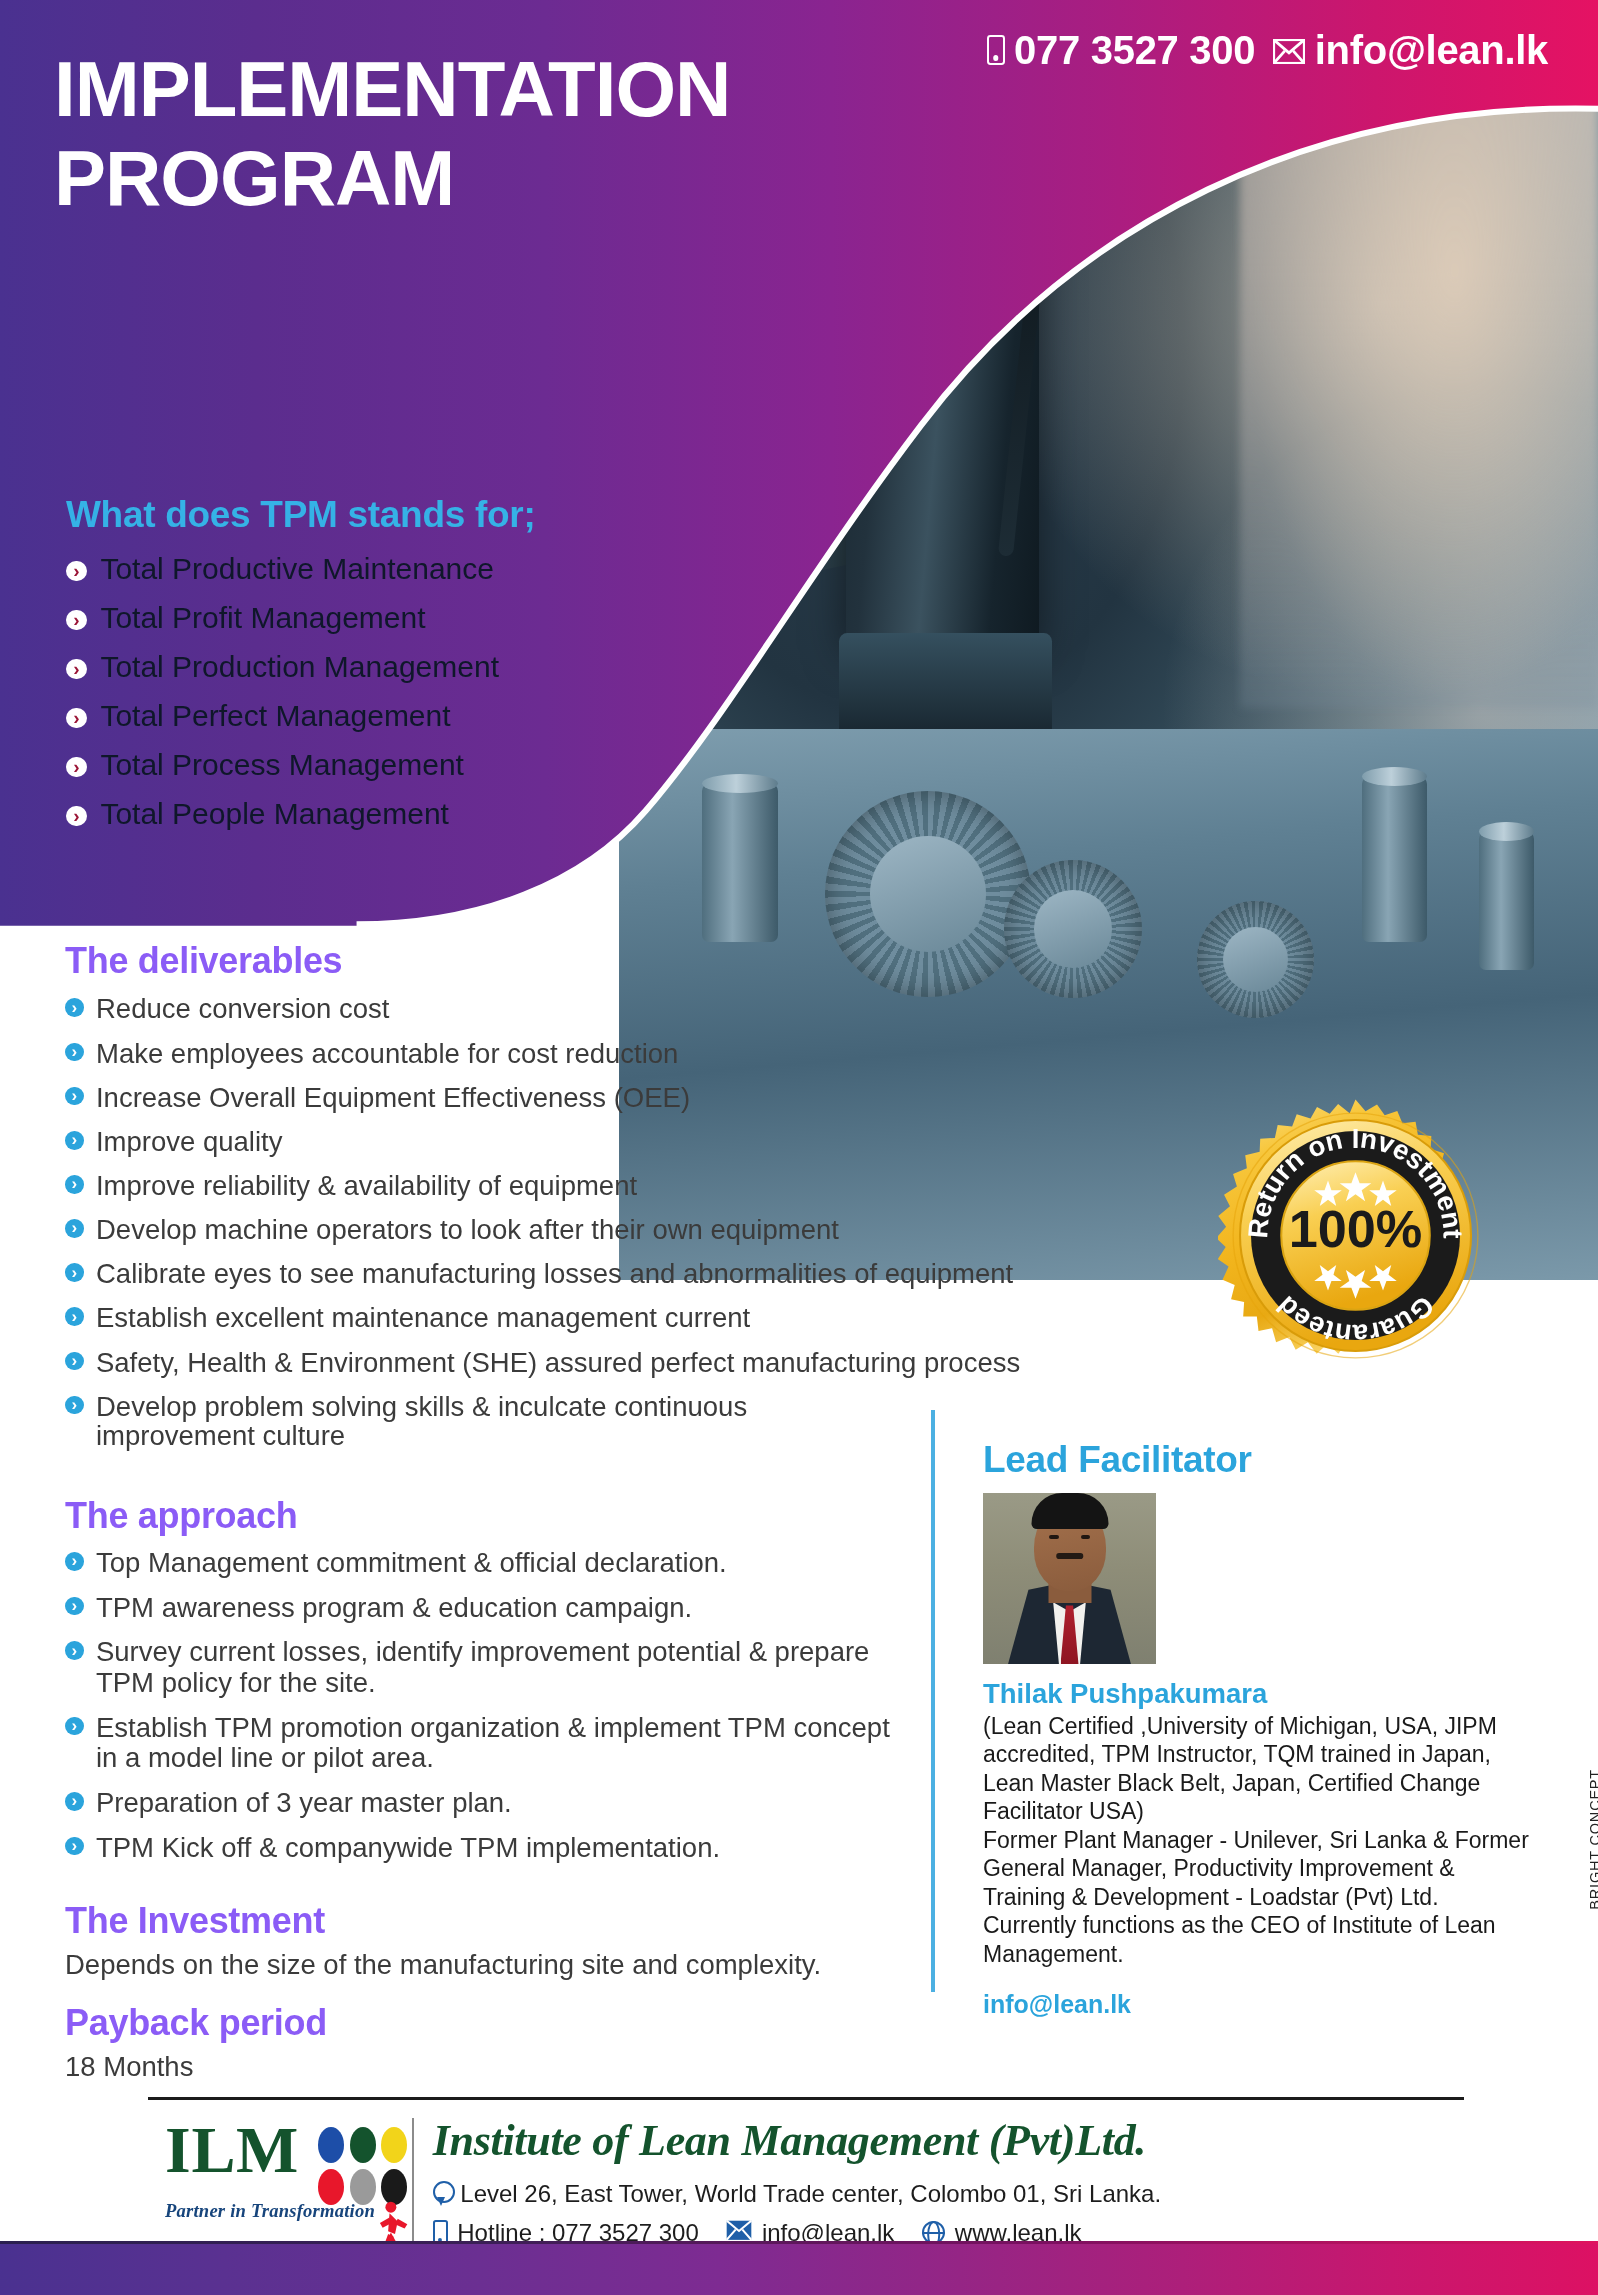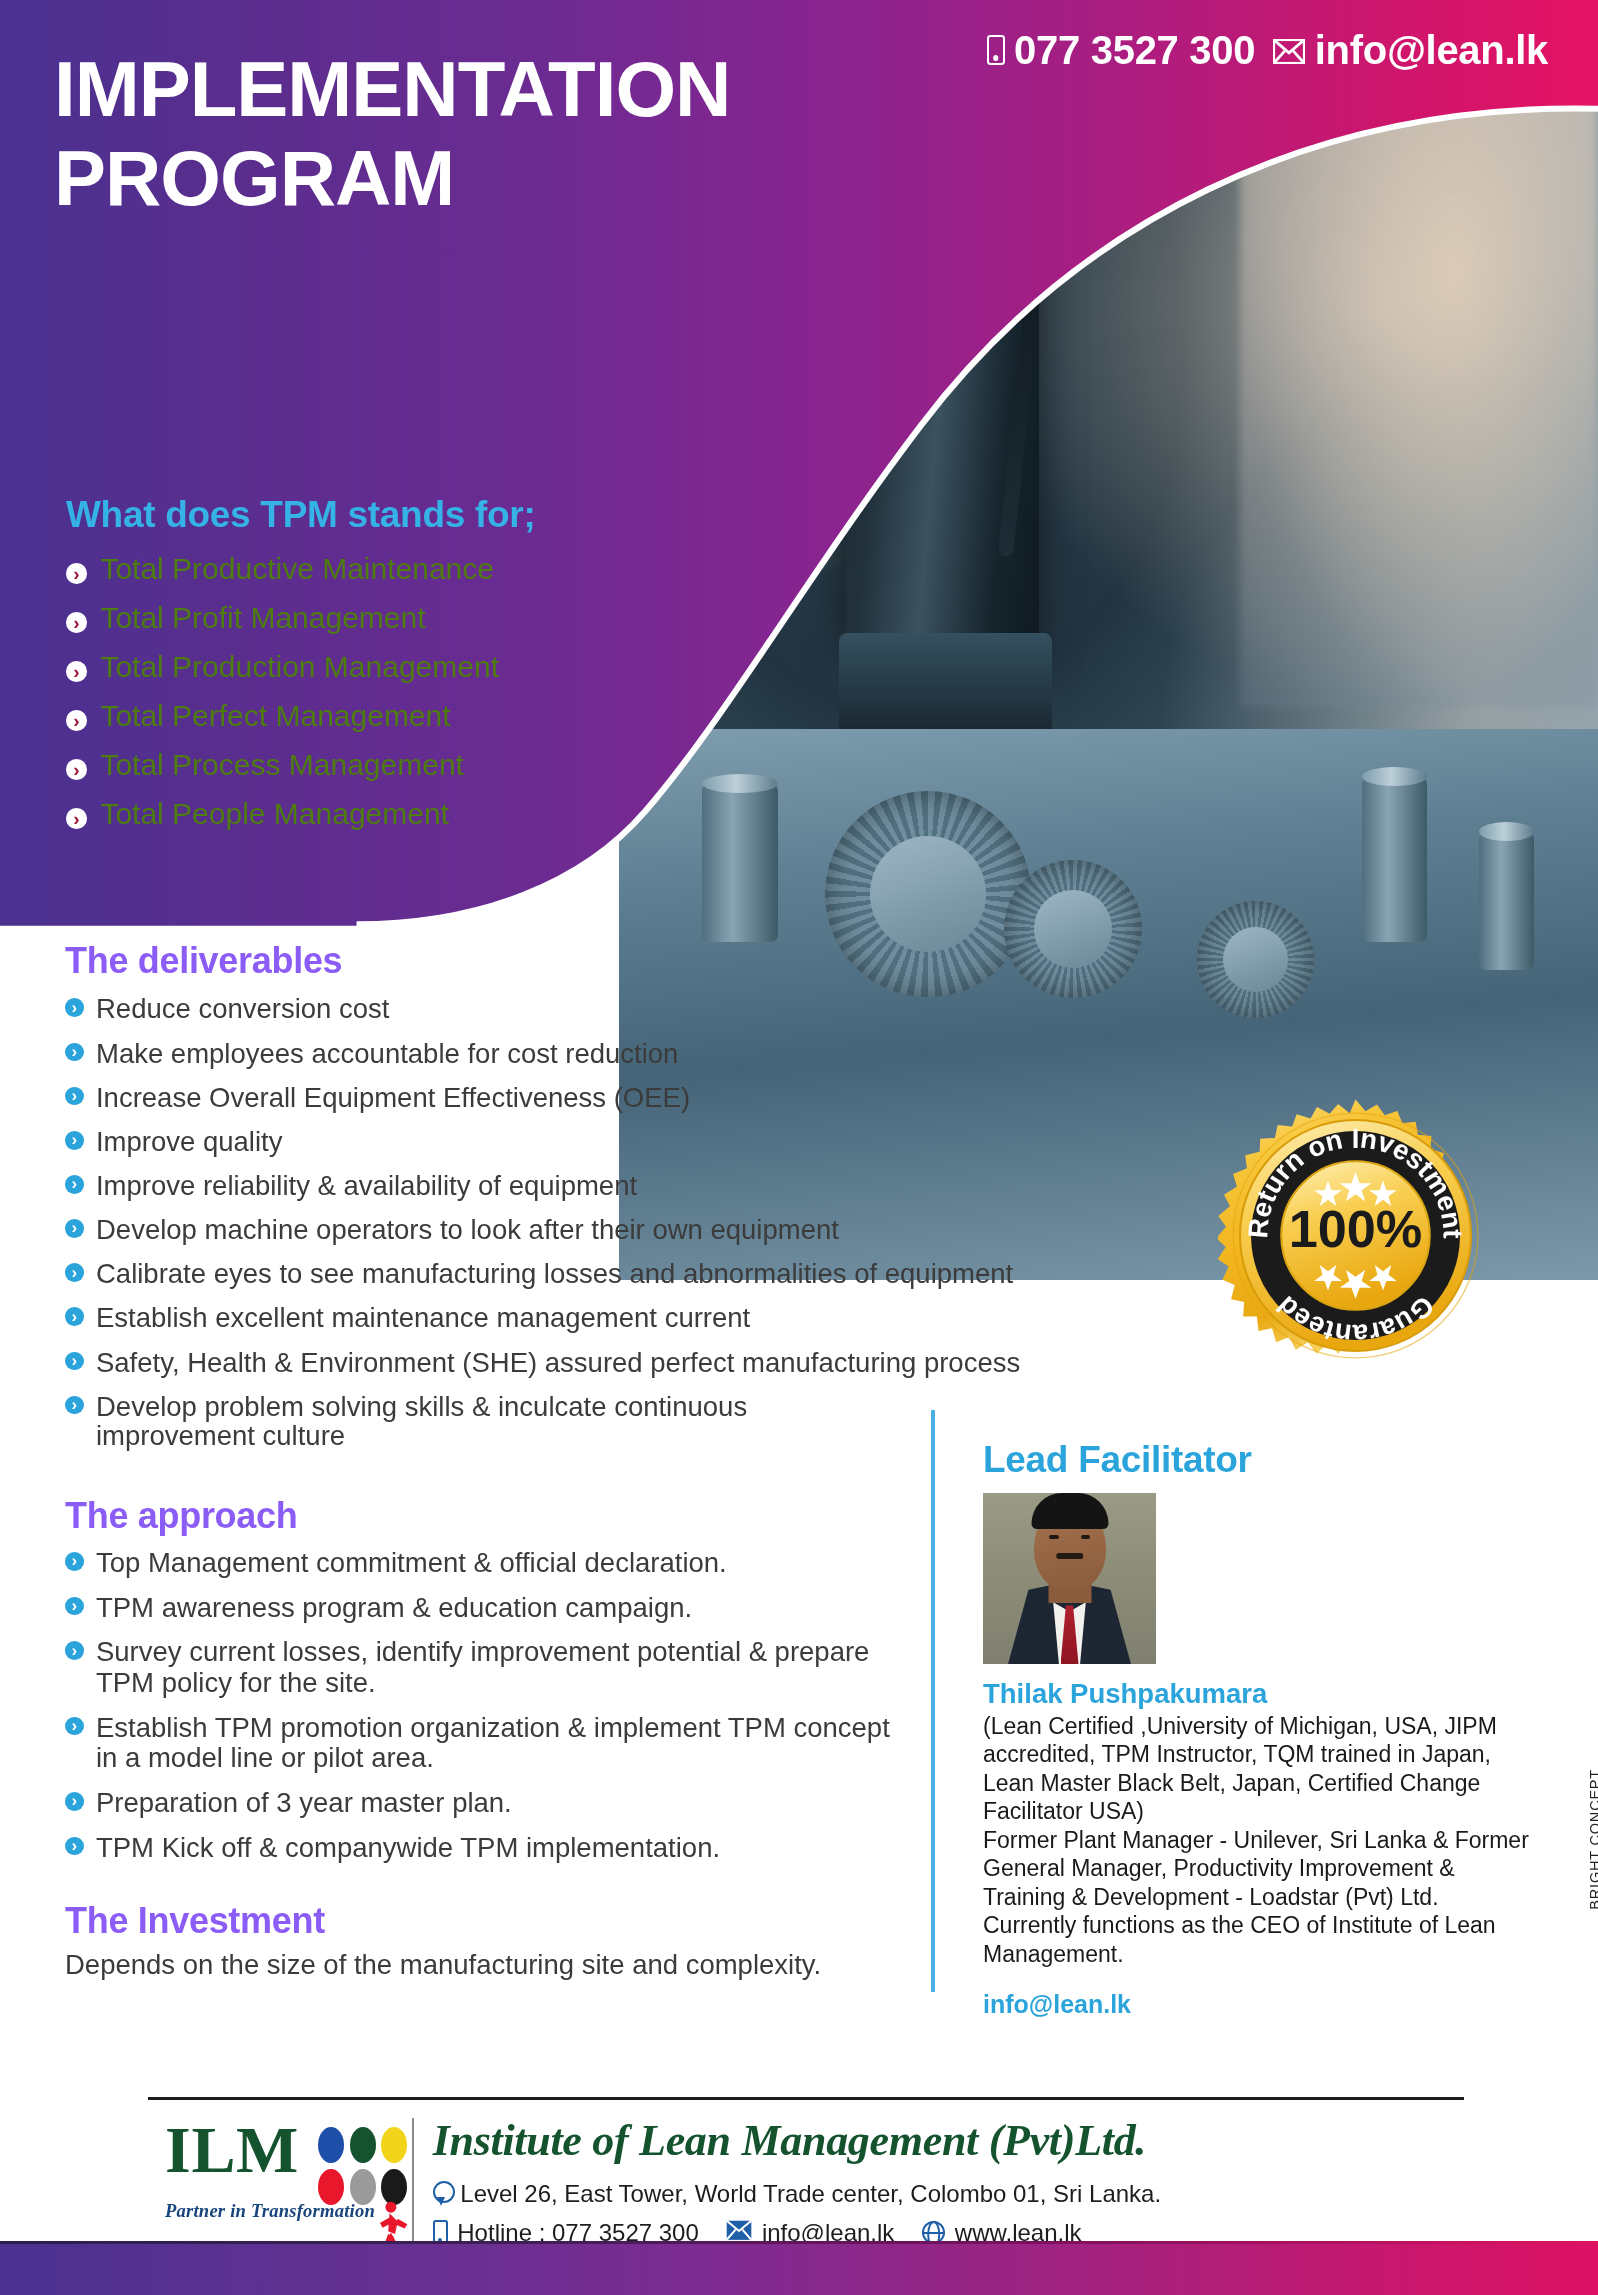--- a/index.html
+++ b/index.html
@@ -150,22 +150,22 @@
   }
 
   
   .stands-block { position: absolute; left: 66px; top: 494px; z-index: 30; width: 564px; }
   .stands-title {
     color: #35b2e6; font-size: 37px; font-weight: 700; letter-spacing: -0.3px;
     margin-bottom: 18px;
   }
   .stands-list { list-style: none; }
   .stands-list li {
-    display: flex; align-items: flex-end; gap: 13.8px;
-    color: #4d7c0f; font-size: 30px; line-height: 1.0;
+    display: flex; align-items: center; gap: 13.8px;
+    color: #0f172a; font-size: 30px; line-height: 1.0;
     margin-bottom: 19px; font-weight: 400;
   }
   .bullet-w {
     flex: 0 0 auto; width: 20.6px; height: 20.6px; border-radius: 50%;
     background: #ffffff; position: relative; margin-top: 4.1px;
   }
   .bullet-w::after {
     content: "›"; position: absolute; left: 50%; top: 50%;
     transform: translate(-50%,-54%);
     color: #9b1536; font-size: 19px; font-weight: 700; line-height: 1;
@@ -593,20 +593,24 @@
           <span class="txt">TPM Kick off &amp; companywide TPM implementation.</span>
         </li>
     </ul>
   </div>
 
   <div class="investment">
     <div class="sec-h">The Investment</div>
     <div class="body-txt">Depends on the size of the manufacturing site and complexity.</div>
   </div>
 
+  <div class="payback">
+    <div class="sec-h">Payback period</div>
+    <div class="body-txt">18 Months</div>
+  </div>
 
   <div class="vdivider"></div>
 
   <div class="facilitator">
     <div class="fac-title">Lead Facilitator</div>
     <div class="fac-photo">
       <div class="fp-suit"></div>
       <div class="fp-shirt"></div>
       <div class="fp-tie"></div>
       <div class="fp-neck"></div>

